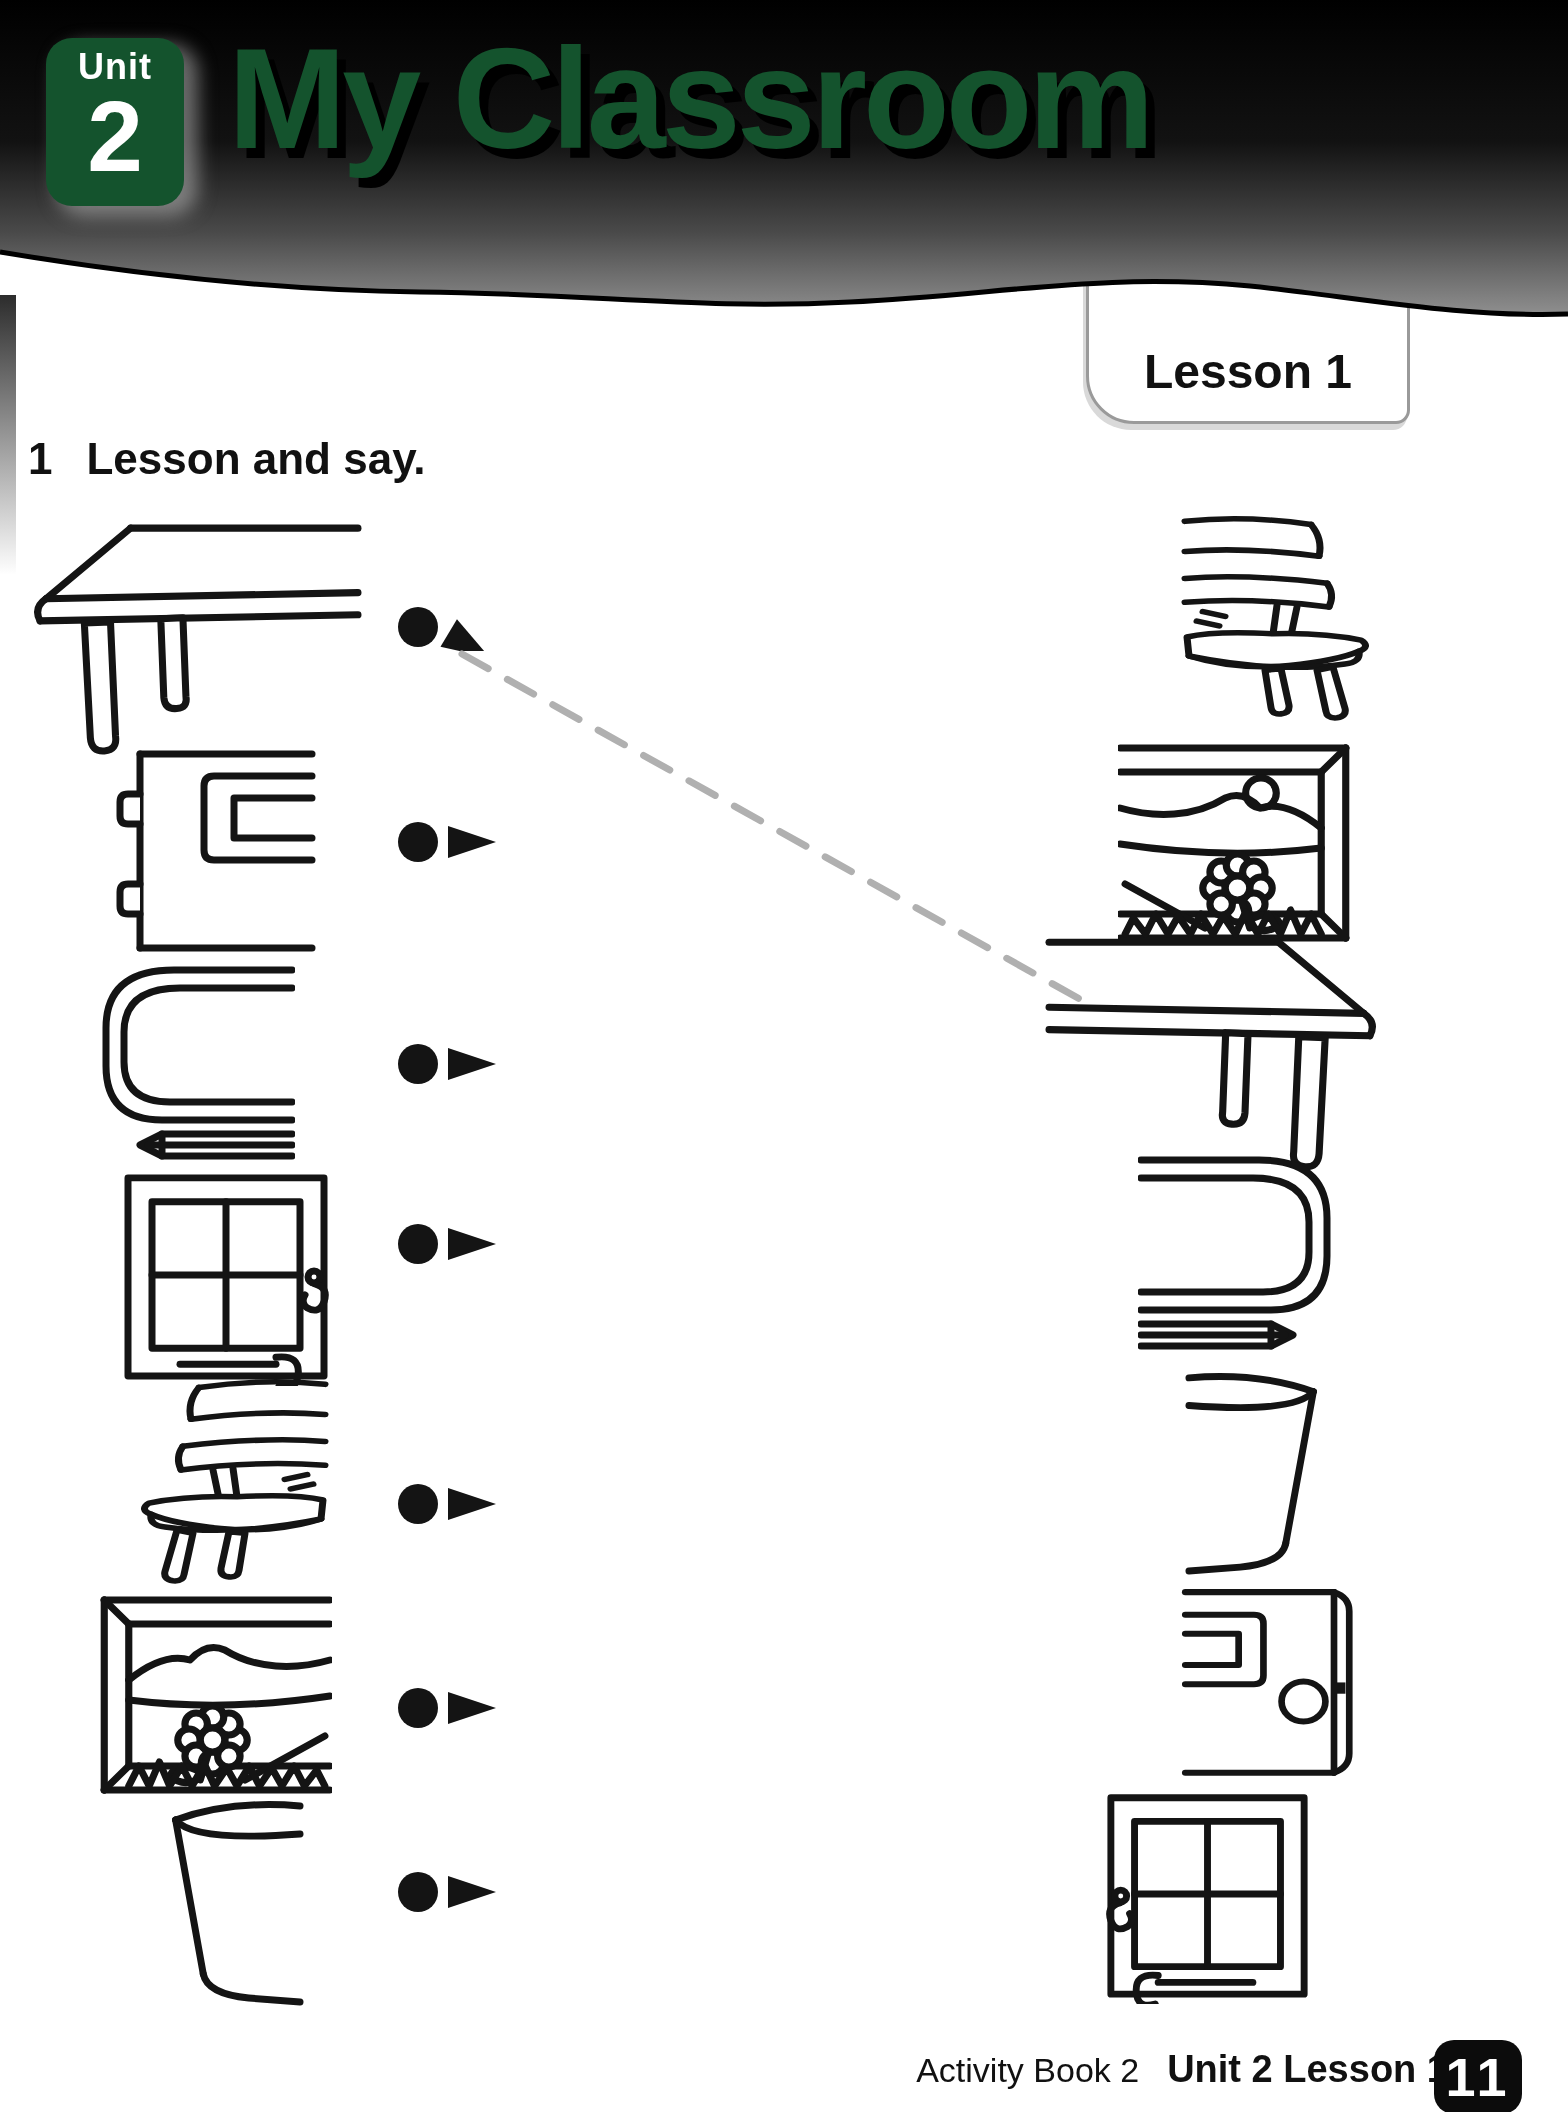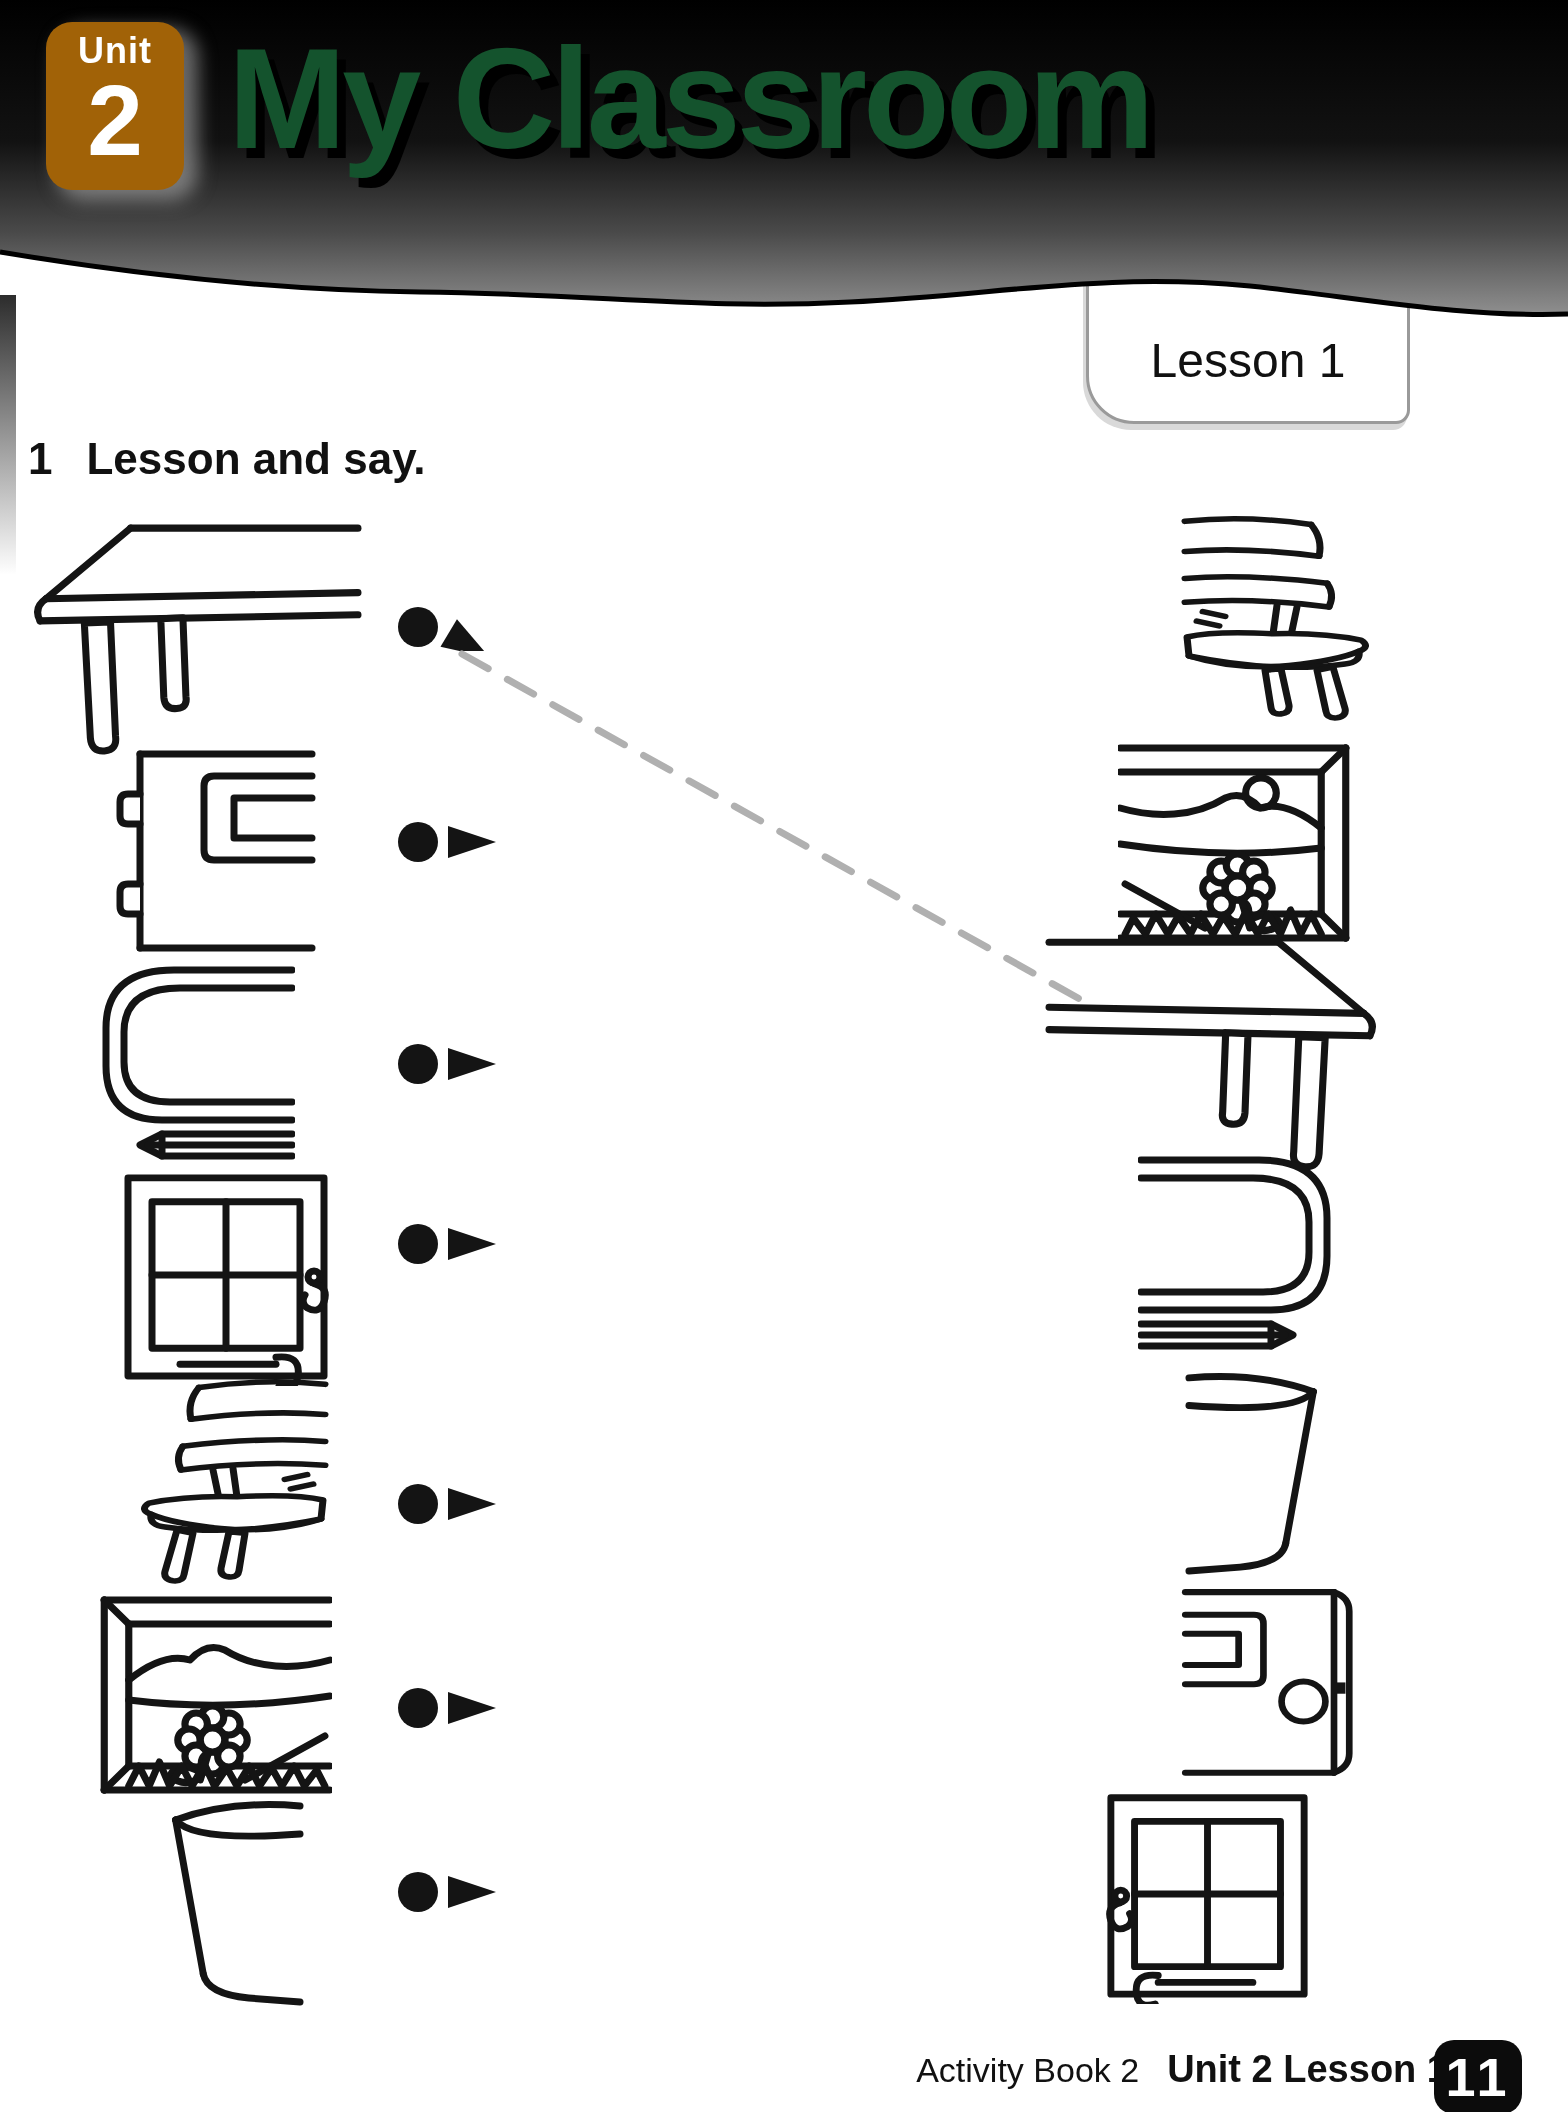--- a/index.html
+++ b/index.html
@@ -4,40 +4,40 @@
 <style>
   html,body{margin:0;padding:0;background:#e8e8e8;}
   .page{
     position:relative;width:1568px;height:2112px;margin:0 auto;
     background:#ffffff;overflow:hidden;
     font-family:"Liberation Sans",sans-serif;
   }
   
   .banner-svg{position:absolute;left:0;top:0;z-index:3;pointer-events:none;}
   .unit-badge{
-    position:absolute;left:46px;top:22px;width:138px;height:168px;z-index:4;
-    background:#a16207;border-radius:26px;
+    position:absolute;left:46px;top:38px;width:138px;height:168px;z-index:4;
+    background:#14532d;border-radius:26px;
     box-shadow:12px 8px 18px 2px rgba(185,185,185,.55);
     color:#fff;text-align:center;
   }
   .unit-label{display:block;font-size:36px;font-weight:700;margin-top:8px;letter-spacing:1px;}
   .unit-number{display:block;font-size:100px;font-weight:700;line-height:1.05;margin-top:-4px;}
   .page-title{
     position:absolute;left:228px;top:28px;z-index:4;width:1130px;
     font-size:142px;font-weight:700;letter-spacing:-4px;color:#14532d;line-height:1;
     text-shadow:9px 10px 0 #000;white-space:nowrap;
   }
   .lesson-tab{
     position:absolute;left:1086px;top:266px;width:318px;height:152px;z-index:2;
     background:#fff;border:3px solid #9a9a9a;
     border-radius:6px 6px 14px 48px;
     box-shadow:-3px 6px 0 #d9d9d9;
     display:flex;align-items:flex-end;justify-content:center;
   }
-  .lesson-tab span{font-size:48px;font-weight:400;color:#111;margin-bottom:33px;}
+  .lesson-tab span{font-size:48px;font-weight:700;color:#111;margin-bottom:22px;}
   .edge-shadow{
     position:absolute;left:0;top:295px;width:16px;height:280px;z-index:2;
     background:linear-gradient(to bottom,#2c2c2c,rgba(255,255,255,0));
   }
   
   .activity-heading{
     position:absolute;left:28px;top:434px;display:flex;gap:34px;
     font-size:44px;font-weight:700;color:#111;
   }
   

